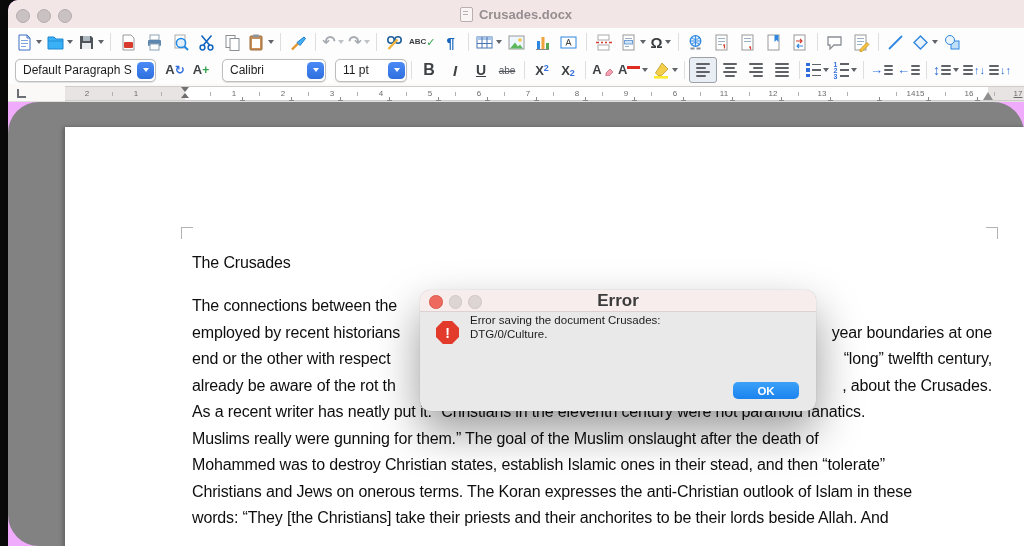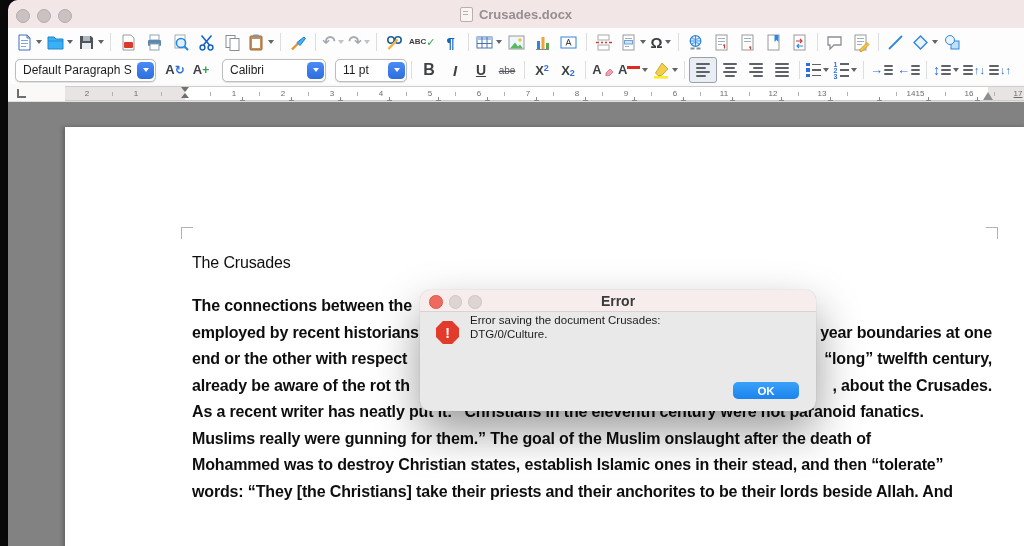--- a/index.html
+++ b/index.html
@@ -66,37 +66,37 @@
   .rwhite{position:absolute;left:120px;top:0;width:803px;height:13px;background:#fff;}
   .rnum{position:absolute;top:1.5px;transform:translateX(-50%);font-size:8px;color:#6b6b6b;line-height:10px;}
   .rmid{position:absolute;top:5px;width:1px;height:4px;background:#b3b0b0;}
   .tstop{position:absolute;bottom:-1px;width:5px;height:3px;border-bottom:1px solid #8a8a8a;}
   .tstop:after{content:"";position:absolute;left:2px;top:0;width:1px;height:3px;background:#8a8a8a;}
   .mtri{position:absolute;left:116px;top:0;}
   .tri-dn{width:0;height:0;border-left:4px solid transparent;border-right:4px solid transparent;border-top:5px solid #6f6f6f;}
   .tri-up{width:0;height:0;border-left:4px solid transparent;border-right:4px solid transparent;border-bottom:5px solid #6f6f6f;margin-top:1px;}
   .rind{position:absolute;left:918px;bottom:0;width:0;height:0;border-left:5px solid transparent;border-right:5px solid transparent;border-bottom:8px solid #8f8f8f;}
   
-  .workspace{position:absolute;left:0;top:102px;width:100%;height:444px;background:#828282;}
+  .workspace{position:absolute;left:0;top:102px;width:100%;height:444px;background:#828282;border-radius:31px;}
   .page{position:absolute;left:57px;top:25px;right:-2px;height:500px;background:#fff;box-shadow:-2px 0 4px rgba(0,0,0,.25);}
   .cmark{position:absolute;width:11px;height:11px;}
   .cm-tl{left:116px;top:100px;border-left:1px solid #b2b2b2;border-top:1px solid #b2b2b2;}
   .cm-tr{left:921px;top:100px;border-right:1px solid #b2b2b2;border-top:1px solid #b2b2b2;}
   .textblock{position:absolute;left:127px;top:122px;width:800px;font-size:16px;color:#0e0e0e;letter-spacing:-0.15px;}
   .doc-title{height:27px;line-height:27px;white-space:nowrap;}
   .doc-lines{margin-top:17px;}
-  .dline{position:relative;height:26.5px;line-height:26.5px;white-space:nowrap;font-weight:bold;}
+  .dline{position:relative;height:26.5px;line-height:26.5px;white-space:nowrap;}
   .dline .lf{position:absolute;left:0;}
   .dline .rf{position:absolute;right:0;}
   
   .dialog{position:absolute;left:420px;top:290px;width:396px;height:121px;border-radius:10px;background:#e9e9e9;
           box-shadow:0 20px 45px rgba(0,0,0,.4),0 0 1px rgba(0,0,0,.3);z-index:50;overflow:hidden;}
   .dlg-bar{position:absolute;left:0;top:0;width:100%;height:21px;background:#f7edec;border-bottom:1px solid #ddd2d1;
            display:flex;align-items:center;justify-content:center;}
-  .dlg-title{font-size:14px;font-weight:700;color:#3b3b3b;}
+  .dlg-title{font-size:17px;font-weight:700;color:#3b3b3b;}
   .dlg-lights{position:absolute;left:9px;top:5px;display:flex;gap:6px;}
   .dlight{width:11.5px;height:11.5px;border-radius:50%;}
   .dl-close{background:#ef6a5e;border:0.5px solid #dd5b4f;}
   .dl-dim{background:#ddd4d4;border:0.5px solid #cfc6c6;}
   .octagon{position:absolute;left:16px;top:31px;width:23px;height:23px;background:#e23b2c;
            clip-path:polygon(30% 0,70% 0,100% 30%,100% 70%,70% 100%,30% 100%,0 70%,0 30%);
            display:flex;align-items:center;justify-content:center;color:#fff;font-size:14px;font-weight:700;}
   .dlg-msg{position:absolute;left:50px;top:24px;font-size:11.5px;line-height:13.8px;color:#1c1c1c;}
   .ok-btn{position:absolute;right:17px;bottom:12px;width:66px;height:17px;border-radius:5px;
           background:linear-gradient(#3ba1f9,#1a83ee);display:flex;align-items:center;justify-content:center;
@@ -615,20 +615,23 @@
             <div class="dline">
                 <span class="lf">As a recent writer has neatly put it: “Christians in the eleventh century were not paranoid fanatics.</span>
               </div>
             <div class="dline">
                 <span class="lf">Muslims really were gunning for them.” The goal of the Muslim onslaught after the death of</span>
               </div>
             <div class="dline">
                 <span class="lf">Mohammed was to destroy Christian states, establish Islamic ones in their stead, and then “tolerate”</span>
               </div>
             <div class="dline">
+                <span class="lf">Christians and Jews on onerous terms. The Koran expresses the anti-Christian outlook of Islam in these</span>
+              </div>
+            <div class="dline">
                 <span class="lf">words: “They [the Christians] take their priests and their anchorites to be their lords beside Allah. And</span>
               </div>
           </div>
         </div>
       </div>
     </div>
   </div>
 
   <div class="dialog">
     <div class="dlg-bar">

